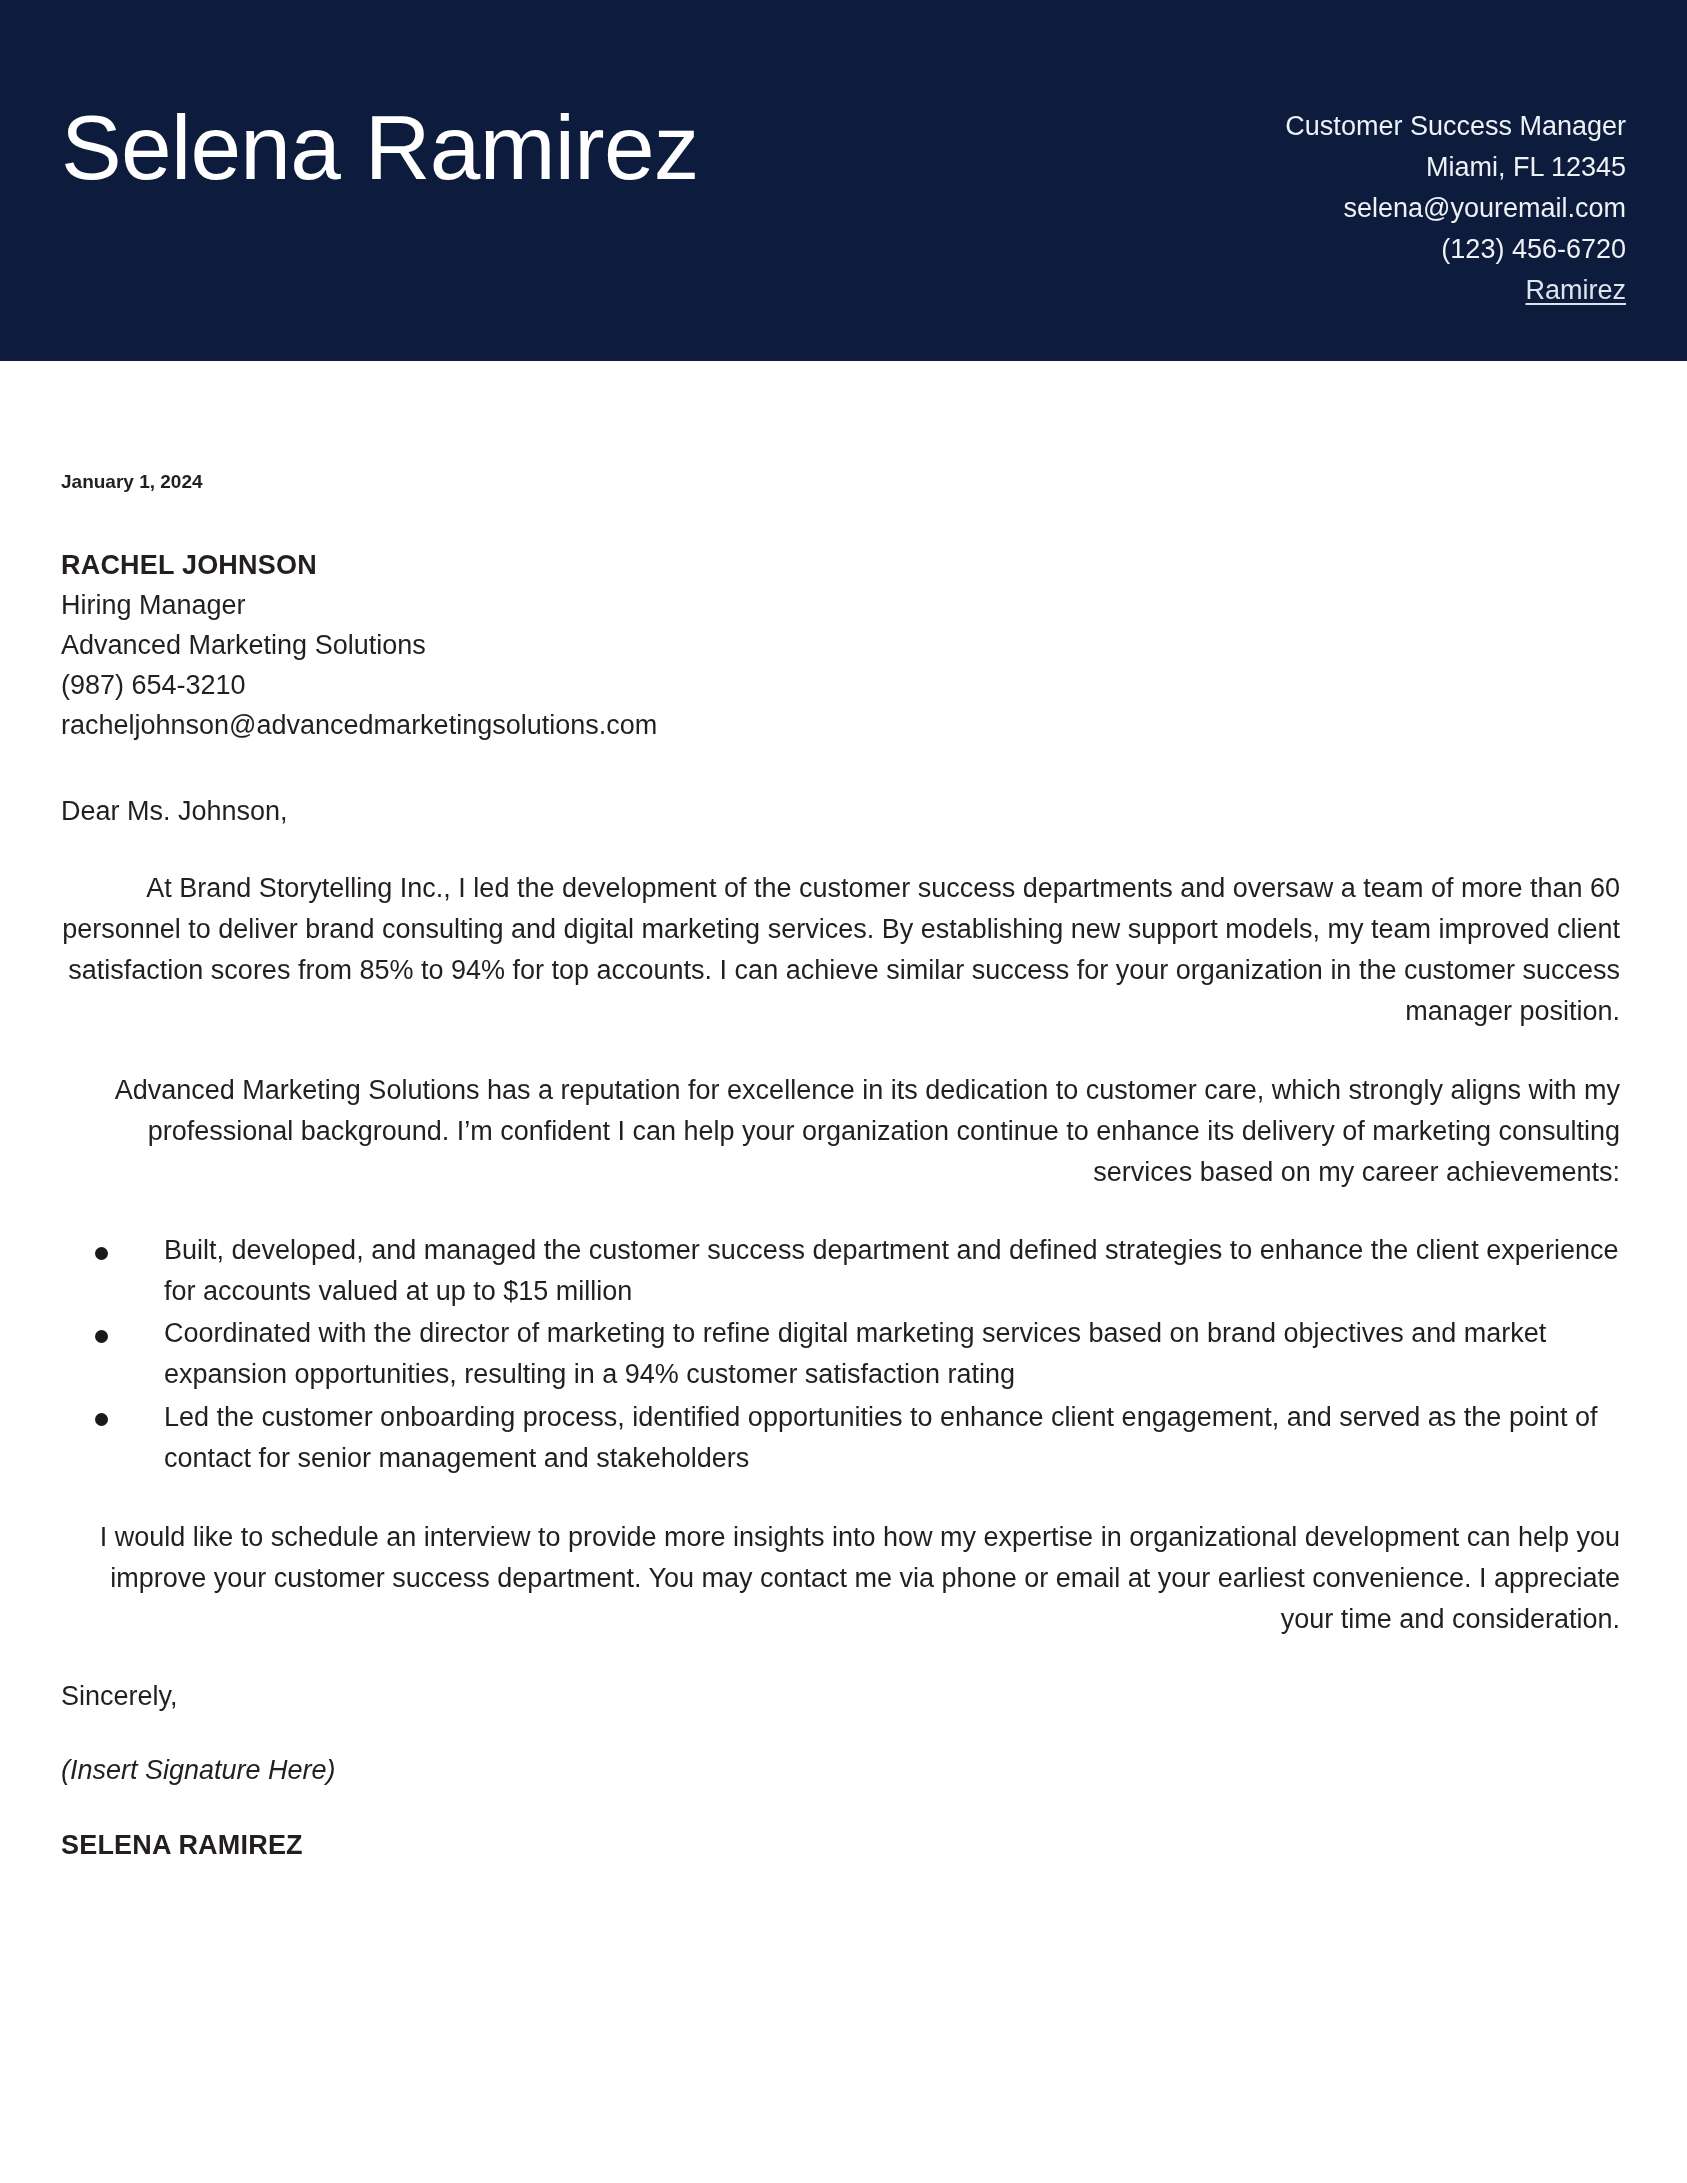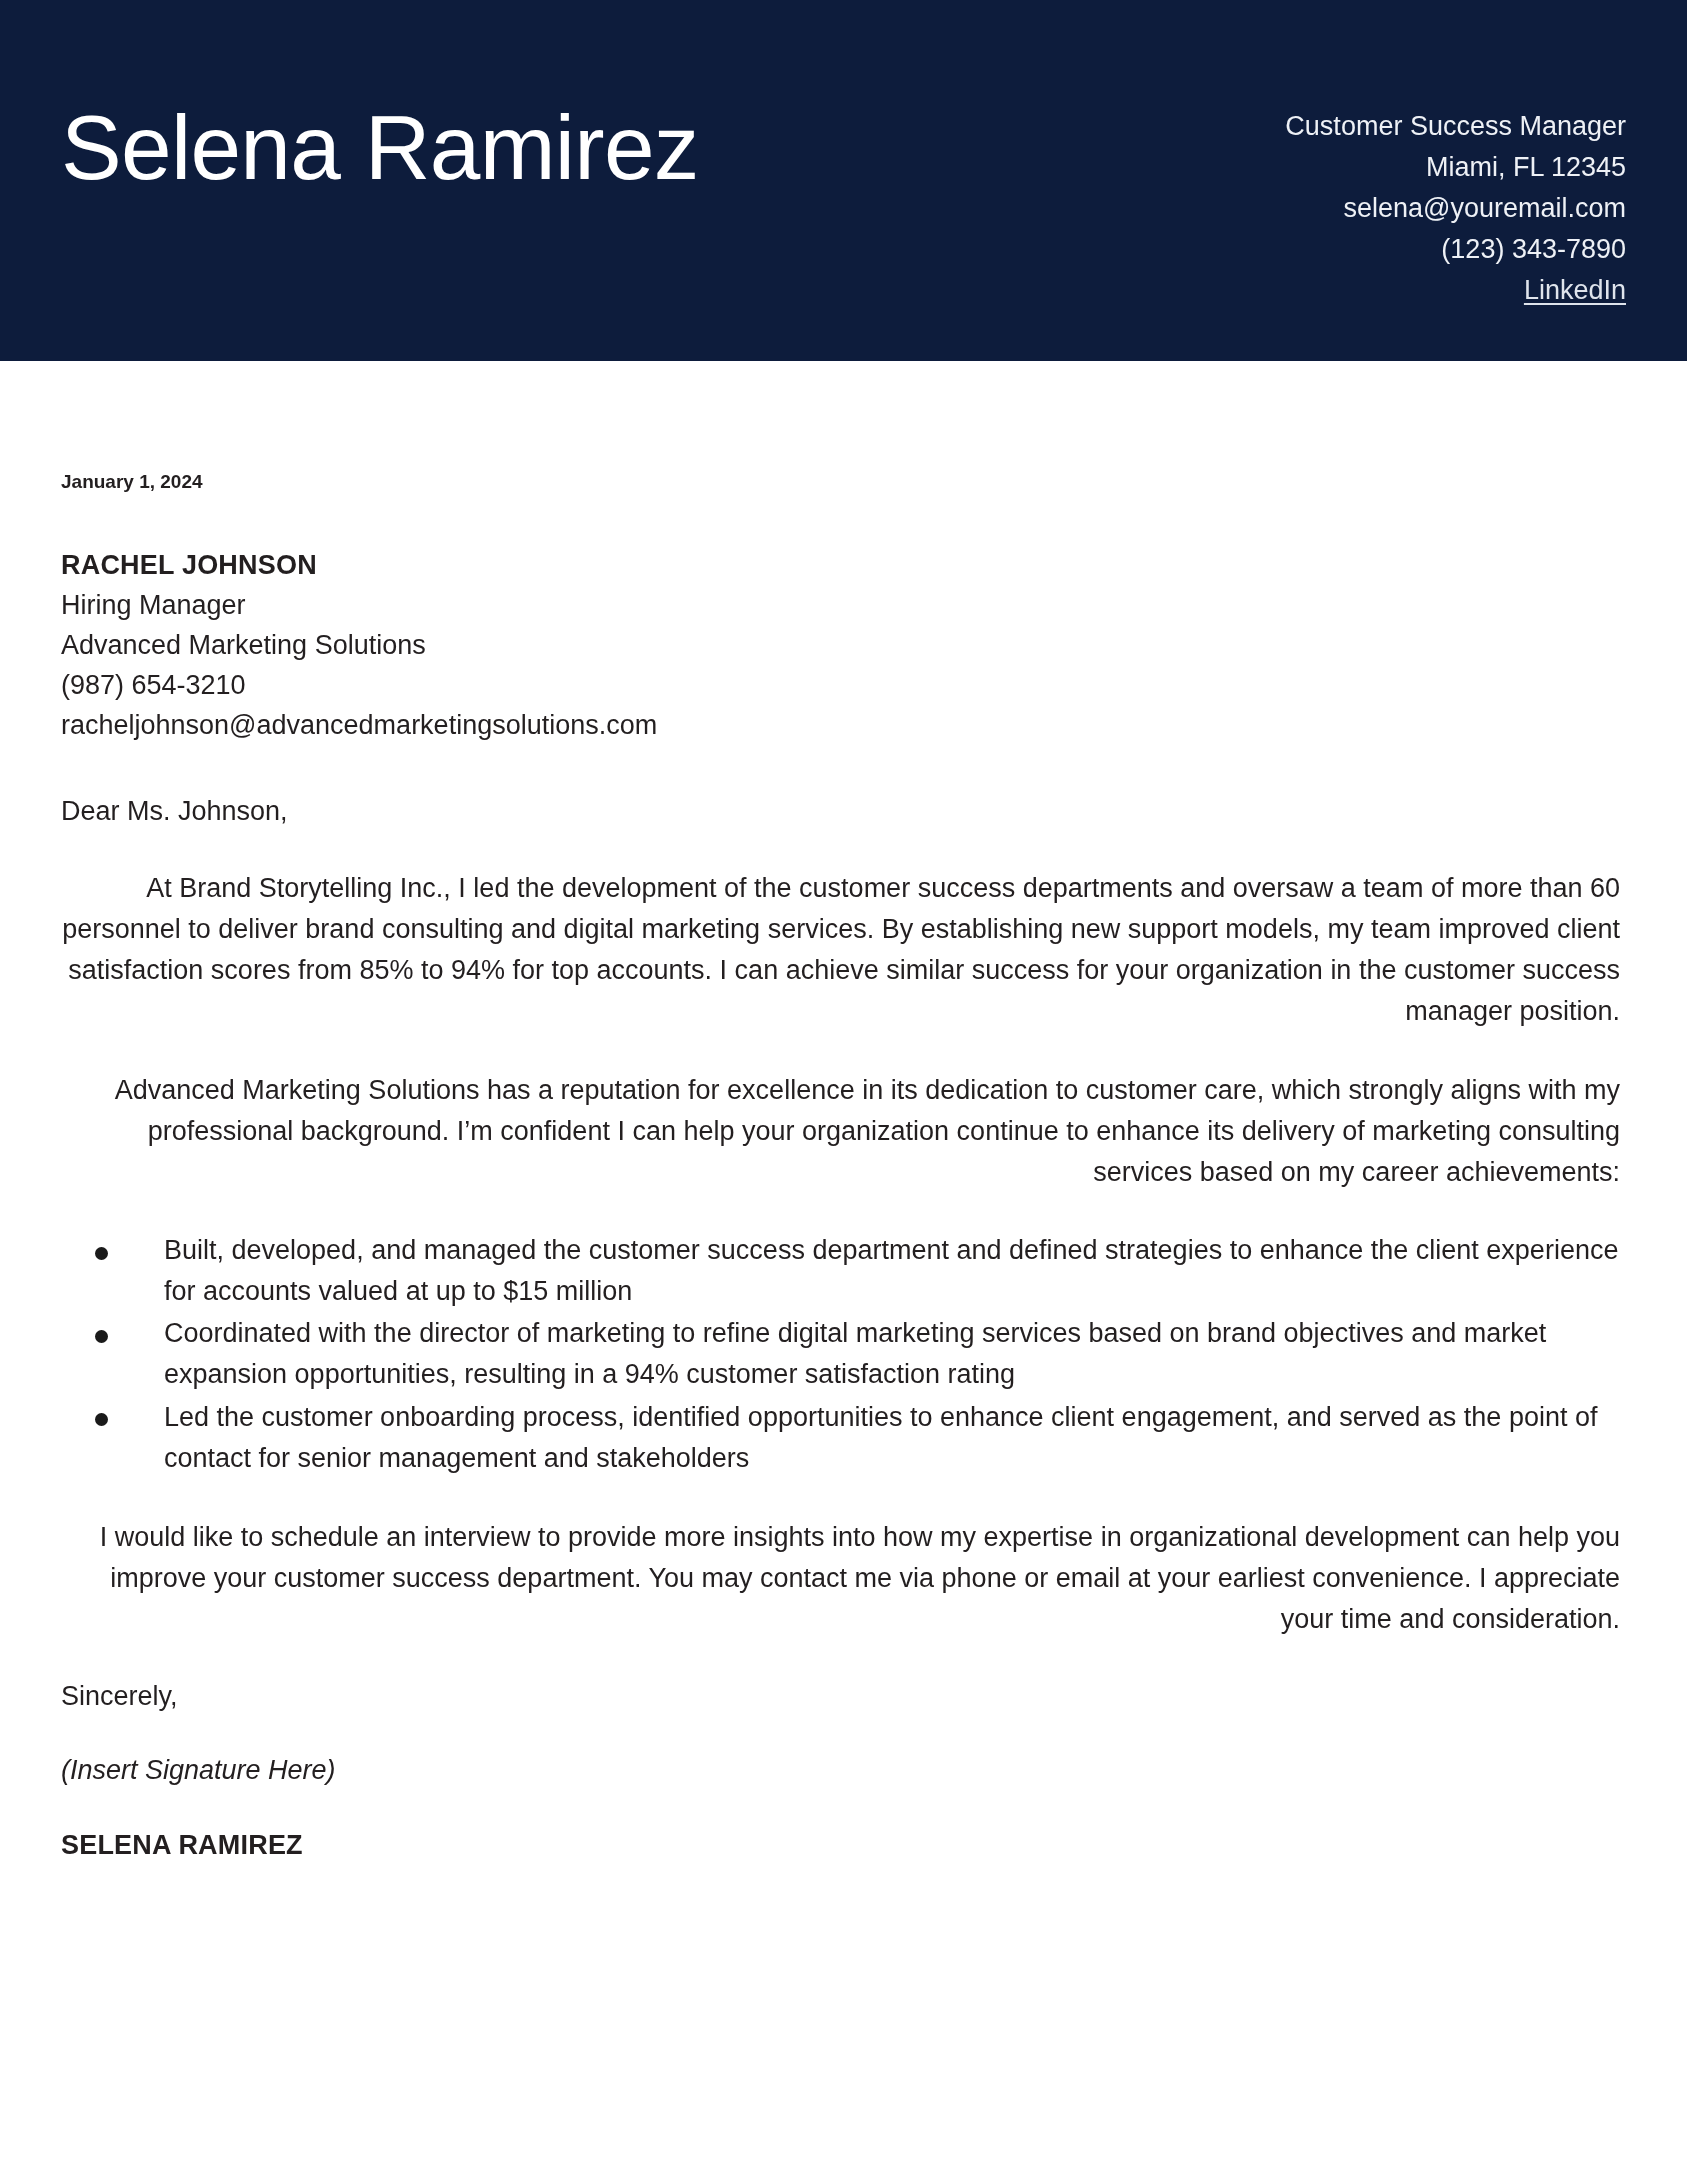--- a/index.html
+++ b/index.html
@@ -171,22 +171,22 @@
 
   <div class="header-band">
     <div class="header-inner">
 
       <div class="applicant-name">Selena Ramirez</div>
 
       <div class="contact-block">
         <span class="contact-line">Customer Success Manager</span>
         <span class="contact-line">Miami, FL 12345</span>
         <span class="contact-line">selena@youremail.com</span>
-        <span class="contact-line">(123) 343-7890</span>
-        <span class="contact-line link">LinkedIn</span>
+        <span class="contact-line">(123) 456-6720</span>
+        <span class="contact-line link">Ramirez</span>
       </div>
 
     </div>
   </div>
 
   <div class="letter-body">
 
     <div class="date-line">January 1, 2024</div>
 
     <div class="recipient-block">

